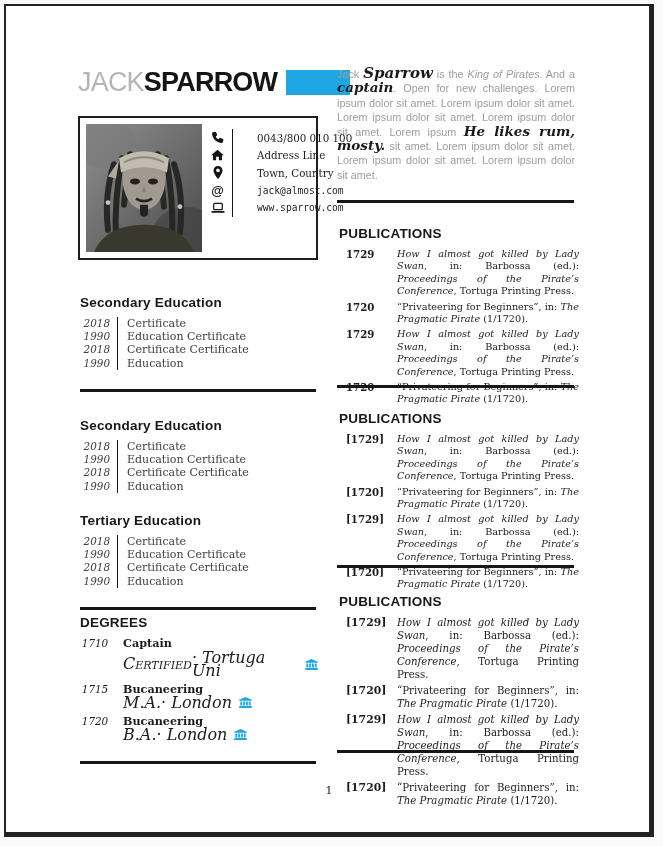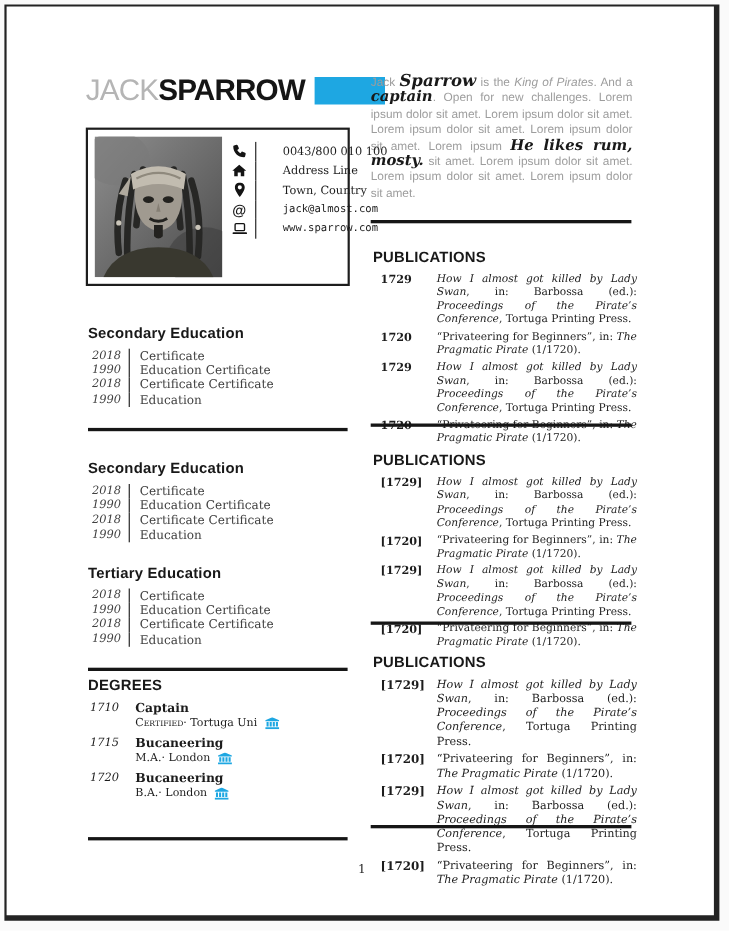--- a/index.html
+++ b/index.html
@@ -56,21 +56,21 @@
   
   .lsec { position:absolute; left:74px; width:238px; }
   .sec-title { font-size:13.5px; font-weight:700; color:#181818; letter-spacing:0.2px; margin-bottom:7px; }
   .edu-row { display:flex; font-family:"DejaVu Serif", serif; color:#404040; }
   .edu-year { flex:none; width:30px; text-align:right; font-style:italic; font-size:10.4px; line-height:13.2px; }
   .edu-text { border-left:1.5px solid #141414; margin-left:7px; padding-left:9px; font-size:11px; line-height:13.2px; }
   .deg-row { display:flex; font-family:"DejaVu Serif", serif; color:#1c1c1c; margin-bottom:5px; }
   .deg-year { flex:none; width:30px; text-align:center; font-style:italic; font-size:10.4px; line-height:13.5px; }
   .deg-body { margin-left:13px; }
   .deg-title { font-weight:700; font-size:11.2px; line-height:13.5px; }
-  .deg-detail { font-size:10px; line-height:13.5px; display:flex; align-items:center; }
+  .deg-detail { font-size:16px; line-height:13.5px; display:flex; align-items:center;font-style:italic; }
   .sc { font-variant:small-caps; }
   .uni-icon { color:var(--accent); margin-left:7px; display:inline-flex; }
   
   .rsec { position:absolute; left:333px; width:240px; }
   .pub-entry { display:flex; margin-bottom:3px; font-family:"DejaVu Serif", serif; color:#1c1c1c;gap:18px; }
   .pub-label { flex:none; width:40px; padding-left:7px; font-weight:700; font-size:10.2px; line-height:12.4px; }
   .pub-text { flex:1; font-size:9.7px; line-height:12.4px; text-align:justify; }
   .pub-lg .pub-label { font-size:10.8px; line-height:13px; }
   .pub-lg .pub-text  { font-size:10.2px; line-height:13px; }
   

